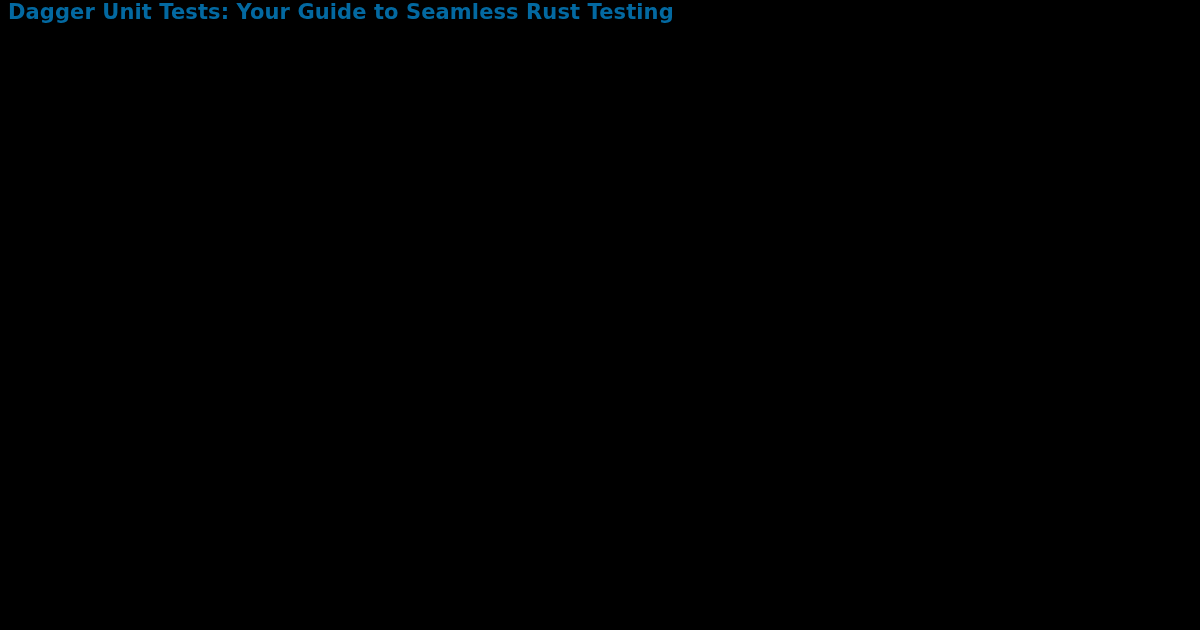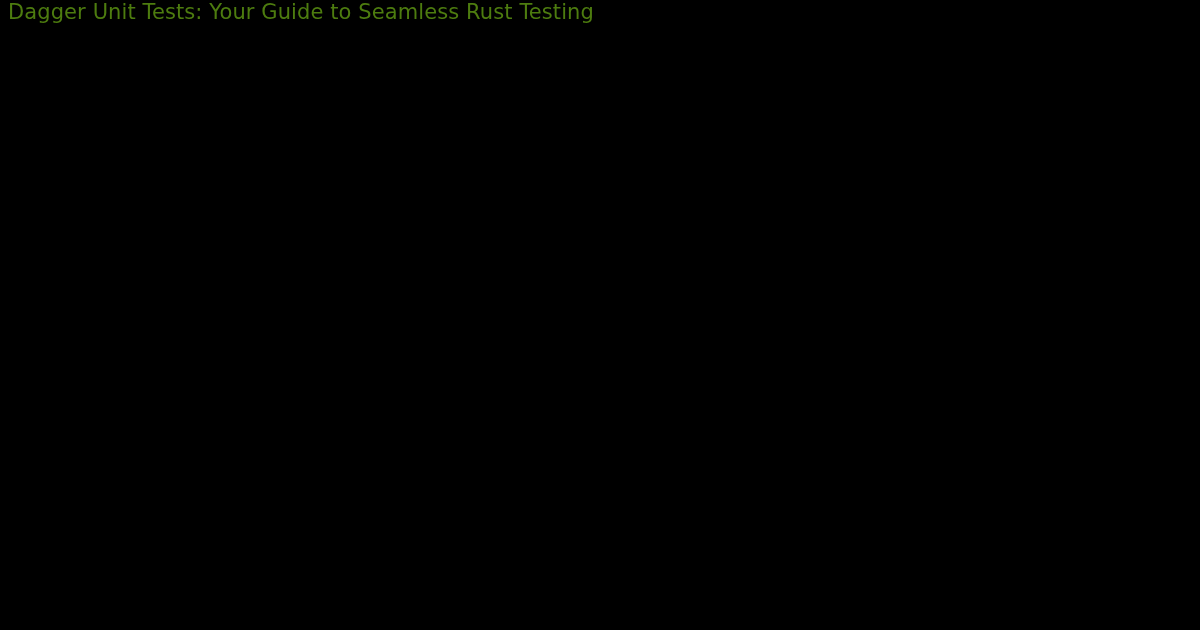--- a/index.html
+++ b/index.html
@@ -18,23 +18,24 @@
     width: 1200px;
     height: 630px;
     background: #000000;
   }
   .title {
     position: absolute;
     left: 8px;
     top: 0px;
     font-size: 21px;
     line-height: 24px;
-    color: #4d7c0f;
+    color: #0369a1;
     white-space: nowrap;
     letter-spacing: 0.1px;
+    font-weight: bold;
   }
   .canvas-body {
     position: absolute;
     left: 0;
     top: 24px;
     width: 1200px;
     height: 606px;
     background: #000000;
   }
 </style>

